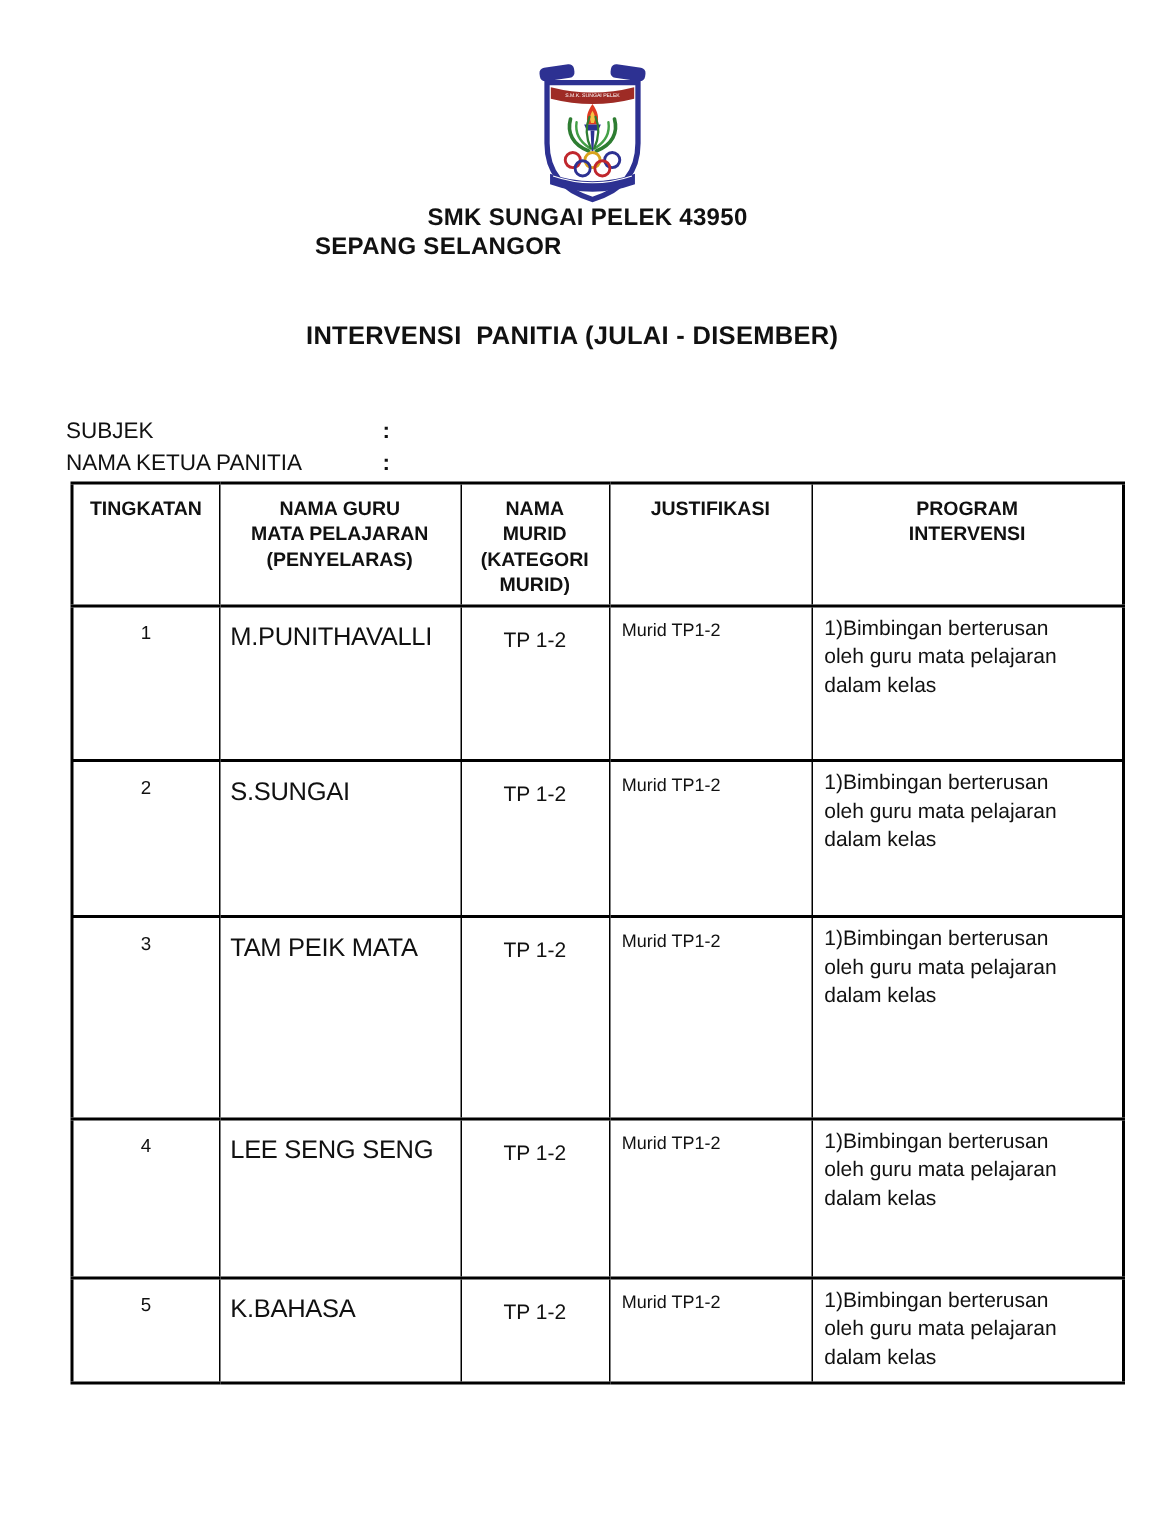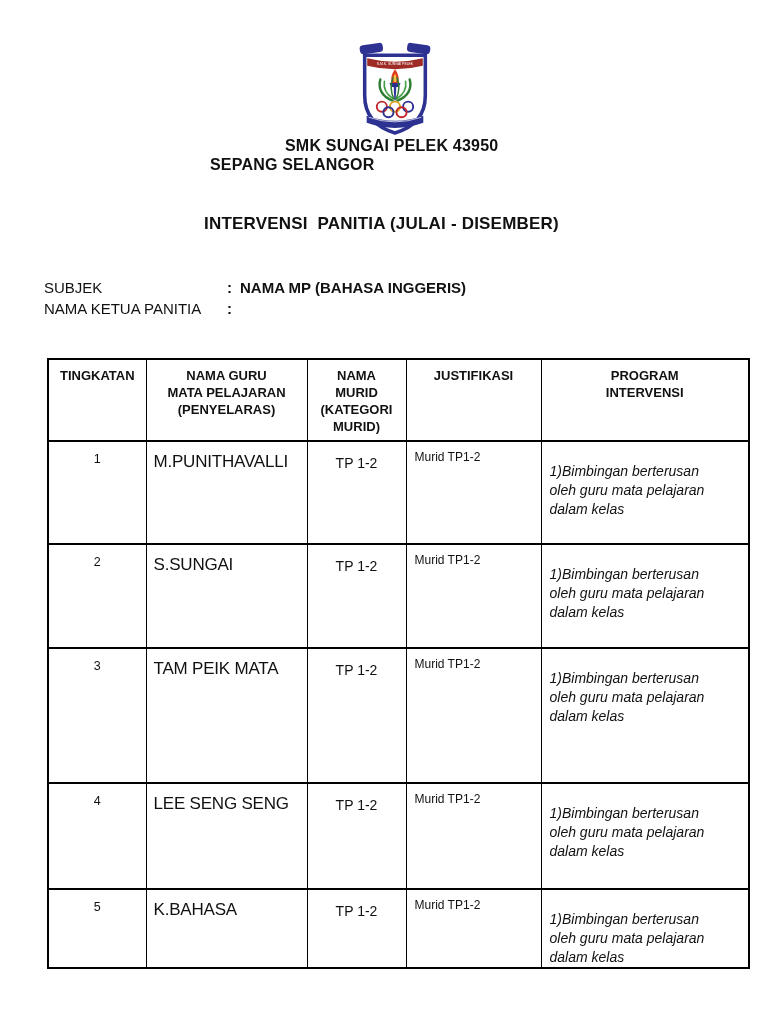--- a/index.html
+++ b/index.html
@@ -50,32 +50,31 @@
     letter-spacing: 0.2px;
     white-space: pre;
     margin-top: 20px;
   }
   .meta {
     position: absolute;
     left: 44px;
     top: 279px;
     font-size: 15px;
   }
-  .meta-line { display: flex; height: 21px; align-items: flex-start; }
+  .meta-line { display: flex; height: 21px; align-items: flex-start; gap: 28px; }
   .meta-label { width: 183px; font-weight: normal; }
   .meta-colon { width: 13px; font-weight: bold; }
   .meta-value { font-weight: bold; white-space: pre; }
   table.ipanitia {
     position: absolute;
     left: 47px;
     top: 321px;
     width: 701px;
     border-collapse: collapse;
     table-layout: fixed;
-    margin-top: 37px;
   }
   table.ipanitia, table.ipanitia th, table.ipanitia td {
     border: 1px solid #000;
   }
   table.ipanitia { border: 2px solid #000; }
   table.ipanitia th, table.ipanitia td {
     border-top-width: 2px;
     border-bottom-width: 2px;
     vertical-align: top;
     overflow: hidden;
@@ -91,21 +90,21 @@
   tr.hdr { height: 82px; }
   tr.r0 { height: 103px; }
   tr.r1 { height: 104px; }
   tr.r2 { height: 135px; }
   tr.r3 { height: 106px; }
   tr.r4 { height: 70px; }
   td.c-ting { text-align: center; font-size: 12.5px; padding-top: 10px; }
   td.c-guru { font-size: 17px; padding: 10px 4px 0 7px; letter-spacing: -0.2px; }
   td.c-murid { text-align: center; font-size: 14px; padding-top: 13px; }
   td.c-just { font-size: 12px; padding: 8px 4px 0 8px; }
-  td.c-prog { font-size: 14px; padding: 20px 6px 0 8px; line-height: 19px; font-style: italic; }
+  td.c-prog { font-size: 14px; padding: 4px 6px 0 8px; line-height: 19px; }
   td.c-prog .prog-text { max-width: 177px; }
 </style>
 </head>
 <body>
 
 <div class="page">
 
   <svg class="crest" viewBox="0 0 80 95" aria-hidden="true">
 
     <rect x="5" y="3" width="23" height="9" rx="3.5" fill="#2d3192" transform="rotate(-8 16 7)"></rect>
@@ -144,21 +143,20 @@
   </svg>
 
   <div class="school-name">SMK SUNGAI PELEK 43950</div>
   <div class="school-location">SEPANG SELANGOR</div>
   <div class="doc-title">INTERVENSI  PANITIA (JULAI - DISEMBER)</div>
 
   <div class="meta">
     <div class="meta-line">
       <span class="meta-label">SUBJEK</span>
       <span class="meta-colon">:</span>
-      <span class="meta-value">NAMA MP (BAHASA INGGERIS)</span>
     </div>
     <div class="meta-line">
       <span class="meta-label">NAMA KETUA PANITIA</span>
       <span class="meta-colon">:</span>
     </div>
   </div>
 
   <table class="ipanitia">
     <colgroup>
       <col style="width:98px">

